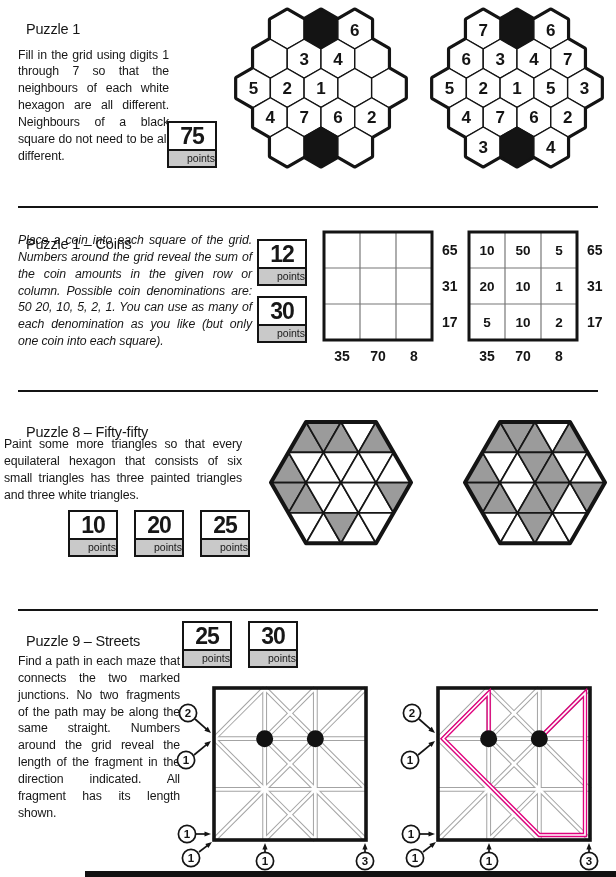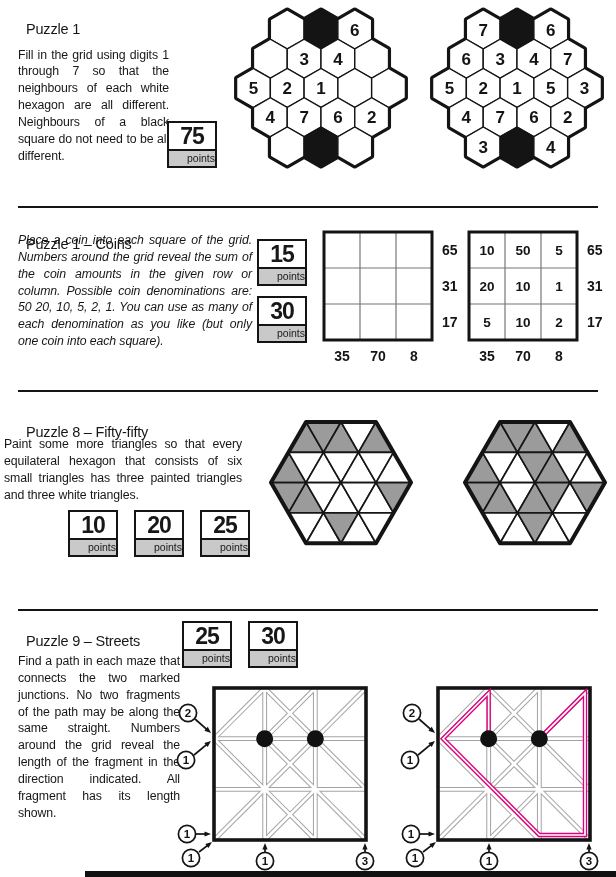--- a/index.html
+++ b/index.html
@@ -143,21 +143,21 @@
     <text x="141.66248612138966" y="118.25" text-anchor="middle" font-size="17" font-weight="bold" fill="#141414">2</text>
     <text x="57.22500925240689" y="147.5" text-anchor="middle" font-size="17" font-weight="bold" fill="#141414">3</text>
     <text x="124.77499074759311" y="147.5" text-anchor="middle" font-size="17" font-weight="bold" fill="#141414">4</text>
   </svg>
 
 <div class="divider" style="left:18px;top:206px;width:580px;"></div>
 
 <h3 class="ptitle abs" style="left:18px;top:227px;">Puzzle 1 – Coins</h3>
 <p class="pdesc abs" style="left:18px;top:229px;width:234px;font-style:italic;">Place a coin into each square of the grid. Numbers around the grid reveal the sum of the coin amounts in the given row or column. Possible coin denominations are: 50 20, 10, 5, 2, 1. You can use as many of each denomination as you like (but only one coin into each square).</p>
 <div class="badge" style="left:257px;top:239px;">
-  <div class="badge-num">15</div>
+  <div class="badge-num">12</div>
   <div class="badge-strip">points</div>
 </div>
 <div class="badge" style="left:257px;top:296px;">
   <div class="badge-num">30</div>
   <div class="badge-strip">points</div>
 </div>
 <svg id="coin0" class="abs" style="left:321px;top:229px;" width="152" height="138" viewBox="0 0 152 138">
     <line x1="39" y1="3" x2="39" y2="111" stroke="#777" stroke-width="1.2"></line>
     <line x1="3" y1="39" x2="111" y2="39" stroke="#777" stroke-width="1.2"></line>
     <line x1="75" y1="3" x2="75" y2="111" stroke="#777" stroke-width="1.2"></line>

